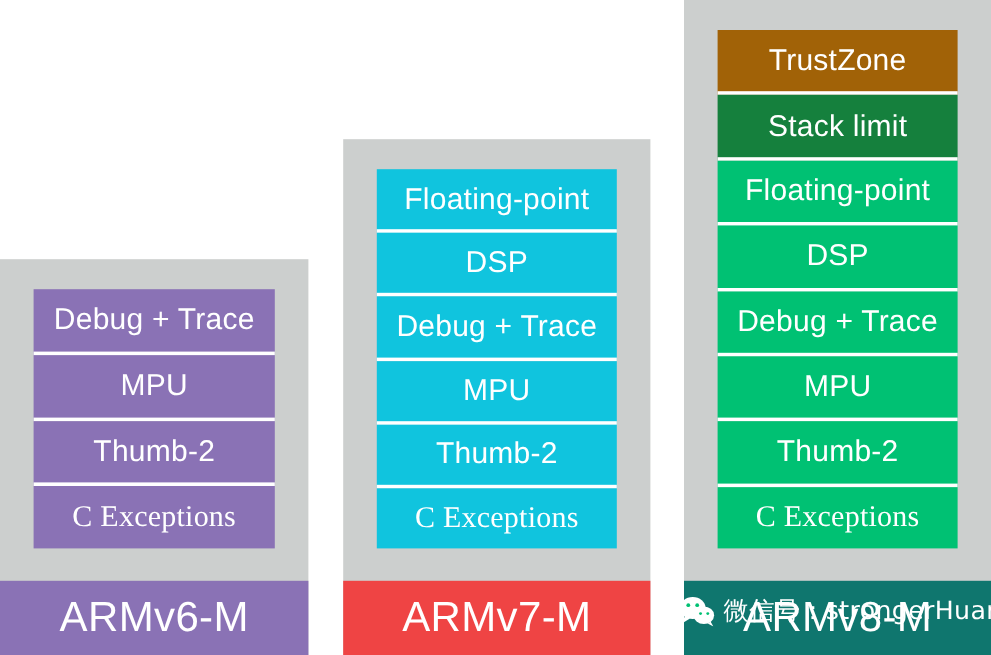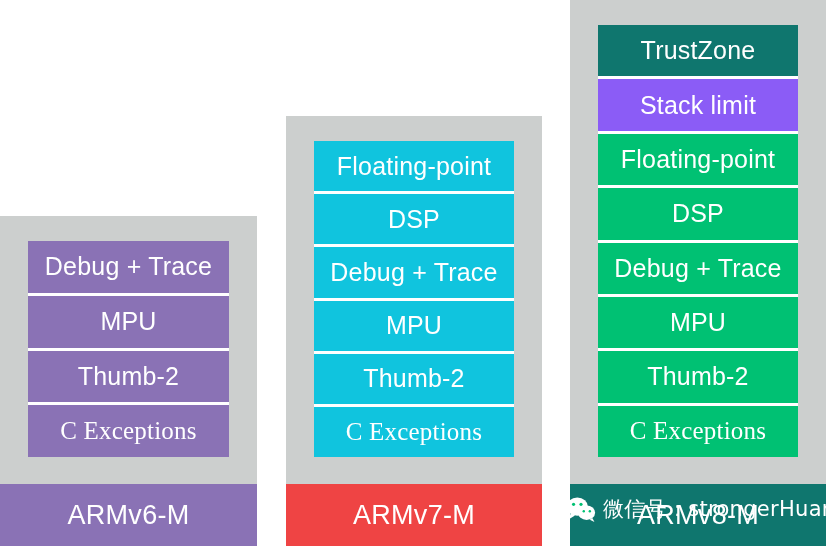--- a/index.html
+++ b/index.html
@@ -59,21 +59,21 @@
   .arch-label {
     position: absolute;
     left: 0;
     right: 0;
     bottom: 0;
     height: 62px;
     display: flex;
     align-items: center;
     justify-content: center;
     color: #ffffff;
-    font-size: 27px;
+    font-size: 35px;
     font-weight: 400;
     letter-spacing: 0.3px;
     white-space: nowrap;
   }
 
   
   #watermark {
     position: absolute;
     left: 566px;
     top: 492px;
@@ -119,22 +119,22 @@
       <div class="feature-row" style="background:#10c4de;">Debug + Trace</div>
       <div class="feature-row" style="background:#10c4de;">MPU</div>
       <div class="feature-row" style="background:#10c4de;">Thumb-2</div>
       <div class="feature-row" style="background:#10c4de;">C Exceptions</div>
     </div>
     <div class="arch-label" style="background:#ef4444;">ARMv7-M</div>
   </div>
 
   <div class="column" style="left:570px; width:256px; height:546px;">
     <div class="feature-stack">
-      <div class="feature-row" style="background:#0f766e;">TrustZone</div>
-      <div class="feature-row" style="background:#8b5cf6;">Stack limit</div>
+      <div class="feature-row" style="background:#a16207;">TrustZone</div>
+      <div class="feature-row" style="background:#15803d;">Stack limit</div>
       <div class="feature-row" style="background:#00c173;">Floating-point</div>
       <div class="feature-row" style="background:#00c173;">DSP</div>
       <div class="feature-row" style="background:#00c173;">Debug + Trace</div>
       <div class="feature-row" style="background:#00c173;">MPU</div>
       <div class="feature-row" style="background:#00c173;">Thumb-2</div>
       <div class="feature-row" style="background:#00c173;">C Exceptions</div>
     </div>
     <div class="arch-label" style="background:#0f766e;">ARMv8-M</div>
   </div>
 

